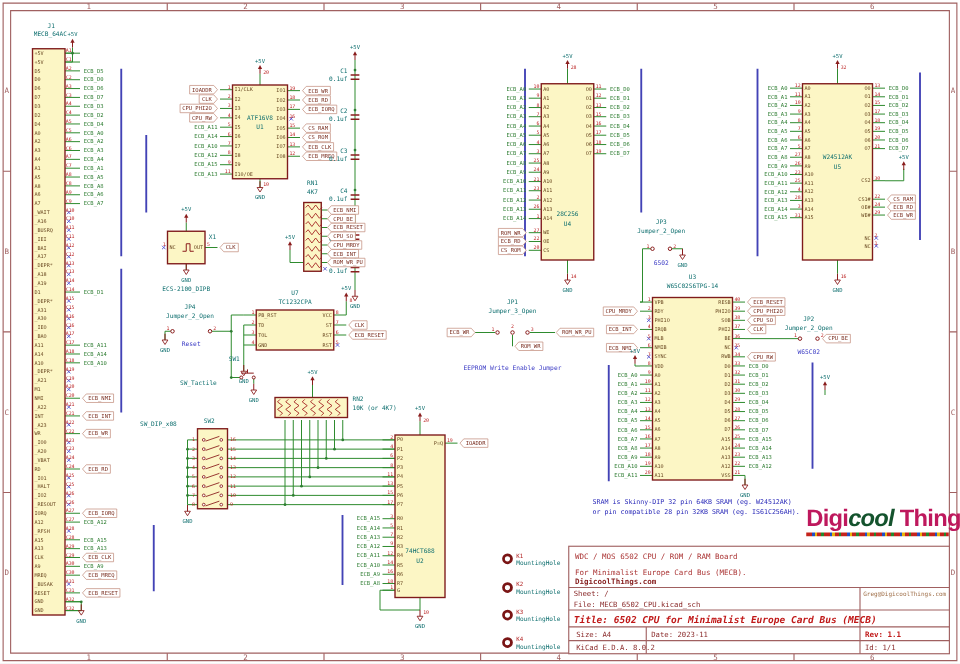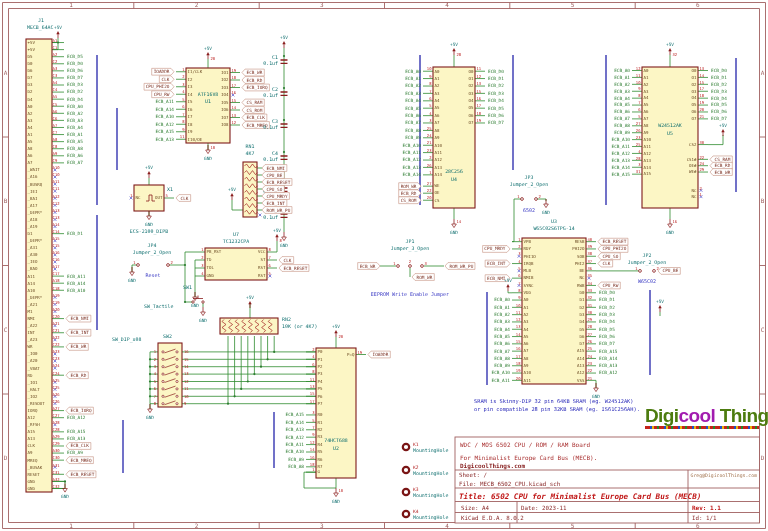--- a/index.html
+++ b/index.html
@@ -22,22 +22,22 @@
   .pwr{font-size:4.4px;fill:#0f6f6f}
   .ruler{font-size:6px;fill:#a06060}
   .tbr{font-size:6px;fill:#aa3333}
   .tbb{font-size:6px;font-weight:bold;fill:#882222}
   .tbd{font-size:5.8px;fill:#8a2a2a}
   .tbe{font-size:4.8px;fill:#a0704a}
   .tbt{font-size:7.6px;font-weight:bold;font-style:italic;fill:#c01818}
   .tbv{font-size:6px;font-weight:bold;fill:#c01818}
   #logo{position:absolute;left:645px;top:405px;width:114px;font-family:"Liberation Sans",sans-serif;
         font-weight:bold;font-size:19px;letter-spacing:-0.6px;line-height:21px;white-space:nowrap}
-  #logo .p1,#logo .p3{color:#4d7c0f}
-  #logo .p2{color:#a21caf;}
+  #logo .p1,#logo .p3{color:#be185d}
+  #logo .p2{color:#14532d;font-style:italic}
   #logo-bar{height:3px;margin-top:0;background:repeating-linear-gradient(90deg,#c4231b 0 5px,#1f4fc4 5px 7px,#e8b40a 7px 9px,#c4231b 9px 12px,#24882b 12px 14px)}
 </style>
 </head>
 <body>
 
 <div id="sheet">
   <svg id="sch" viewBox="0 0 768 531">
       <g>
         <path d="M2.5 2.5H765.5V528.5H2.5Z M8.5 8.5H759.5V522.5H8.5Z" class="frm"></path>
         <path d="M133.8 2.5V8.5M133.8 522.5V528.5" class="frm"></path>

